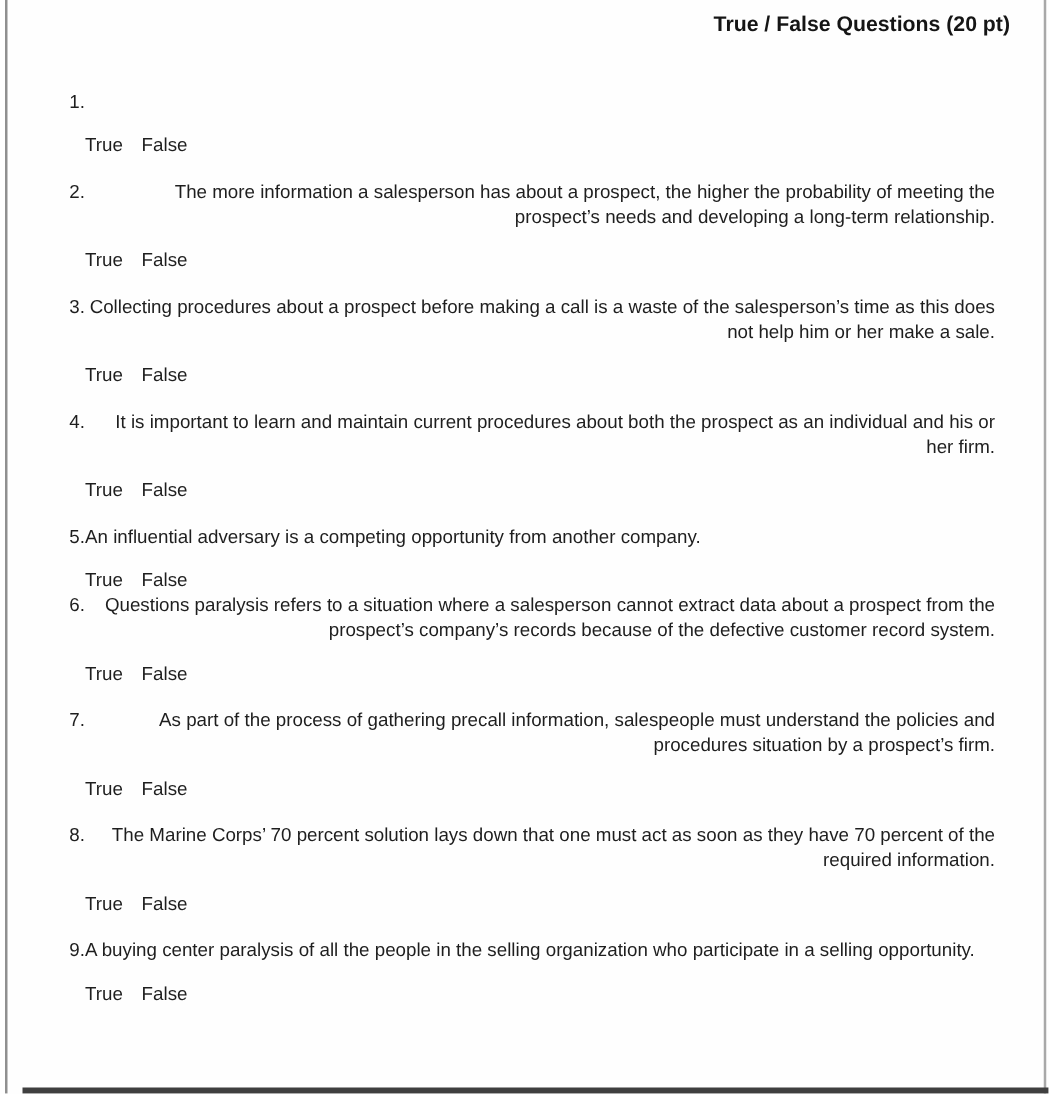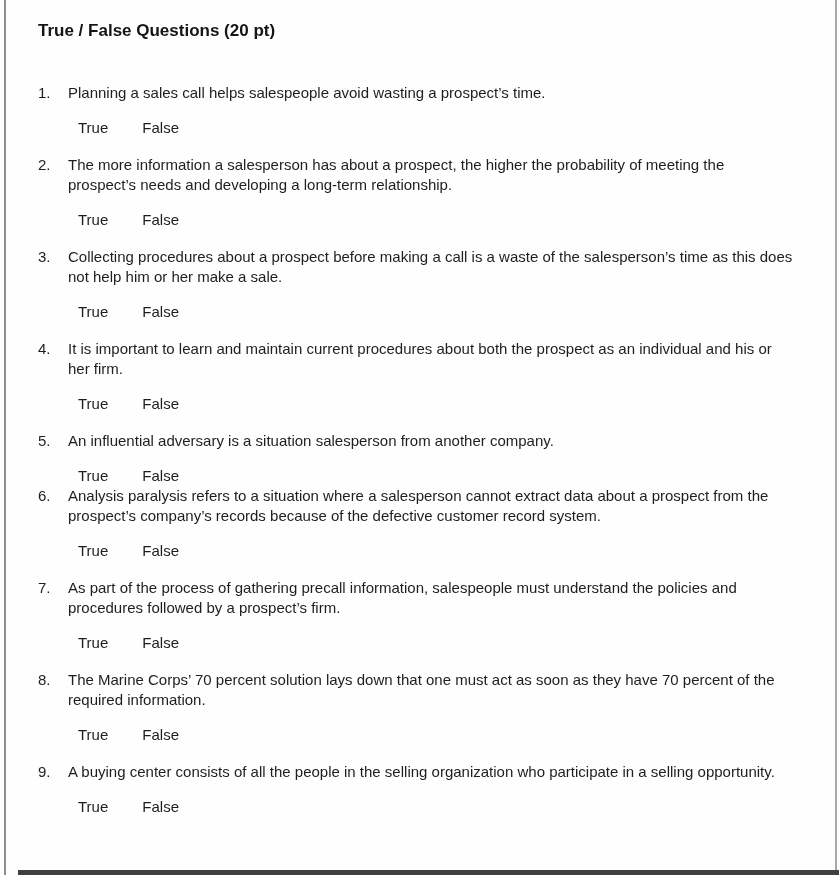--- a/index.html
+++ b/index.html
@@ -30,22 +30,23 @@
   }
   .bottom-bar {
     position: absolute;
     left: 18px; right: 0; bottom: 0;
     height: 5px;
     background: #3f3f3f;
   }
   .content {
     position: absolute;
     left: 38px;
-    top: 19px;
+    top: 8px;
     width: 770px;
+    text-align: right;
   }
   .doc-title {
     font-size: 17px;
     font-weight: bold;
     line-height: 24px;
     margin: 0 0 40px 0;
     color: #151515;
   }
   .question {
     font-size: 15px;
@@ -57,24 +58,24 @@
   }
   .q-num {
     flex: 0 0 30px;
     color: #1e1e1e;
   }
   .q-text {
     max-width: 728px;
     color: #1e1e1e;
   }
   .tf-row {
-    margin-left: 40px;
+    margin-left: 30px;
     margin-bottom: 17px;
     display: flex;
-    gap: 34px;
+    gap: 15px;
   }
   .question.tight .tf-row {
     margin-bottom: 0px;
   }
   .tf-option {
     cursor: pointer;
     color: #1e1e1e;
   }
 </style>
 </head>
@@ -83,21 +84,20 @@
 <div class="page">
   <div class="edge-left"></div>
   <div class="edge-right"></div>
 
   <div class="content">
     <h1 class="doc-title">True / False Questions (20 pt)</h1>
 
     <div class="question">
       <div class="q-row">
         <span class="q-num">1.</span>
-        <span class="q-text">Planning a sales call helps salespeople avoid wasting a prospect’s time.</span>
       </div>
       <div class="tf-row">
         <span class="tf-option">True</span>
         <span class="tf-option">False</span>
       </div>
     </div>
 
     <div class="question">
       <div class="q-row">
         <span class="q-num">2.</span>
@@ -127,43 +127,43 @@
       </div>
       <div class="tf-row">
         <span class="tf-option">True</span>
         <span class="tf-option">False</span>
       </div>
     </div>
 
     <div class="question tight">
       <div class="q-row">
         <span class="q-num">5.</span>
-        <span class="q-text">An influential adversary is a situation salesperson from another company.</span>
+        <span class="q-text">An influential adversary is a competing opportunity from another company.</span>
       </div>
       <div class="tf-row">
         <span class="tf-option">True</span>
         <span class="tf-option">False</span>
       </div>
     </div>
 
     <div class="question">
       <div class="q-row">
         <span class="q-num">6.</span>
-        <span class="q-text">Analysis paralysis refers to a situation where a salesperson cannot extract data about a prospect from the prospect’s company’s records because of the defective customer record system.</span>
+        <span class="q-text">Questions paralysis refers to a situation where a salesperson cannot extract data about a prospect from the prospect’s company’s records because of the defective customer record system.</span>
       </div>
       <div class="tf-row">
         <span class="tf-option">True</span>
         <span class="tf-option">False</span>
       </div>
     </div>
 
     <div class="question">
       <div class="q-row">
         <span class="q-num">7.</span>
-        <span class="q-text">As part of the process of gathering precall information, salespeople must understand the policies and procedures followed by a prospect’s firm.</span>
+        <span class="q-text">As part of the process of gathering precall information, salespeople must understand the policies and procedures situation by a prospect’s firm.</span>
       </div>
       <div class="tf-row">
         <span class="tf-option">True</span>
         <span class="tf-option">False</span>
       </div>
     </div>
 
     <div class="question">
       <div class="q-row">
         <span class="q-num">8.</span>
@@ -171,21 +171,21 @@
       </div>
       <div class="tf-row">
         <span class="tf-option">True</span>
         <span class="tf-option">False</span>
       </div>
     </div>
 
     <div class="question">
       <div class="q-row">
         <span class="q-num">9.</span>
-        <span class="q-text">A buying center consists of all the people in the selling organization who participate in a selling opportunity.</span>
+        <span class="q-text">A buying center paralysis of all the people in the selling organization who participate in a selling opportunity.</span>
       </div>
       <div class="tf-row">
         <span class="tf-option">True</span>
         <span class="tf-option">False</span>
       </div>
     </div>
   </div>
 
   <div class="bottom-bar"></div>
 </div>

